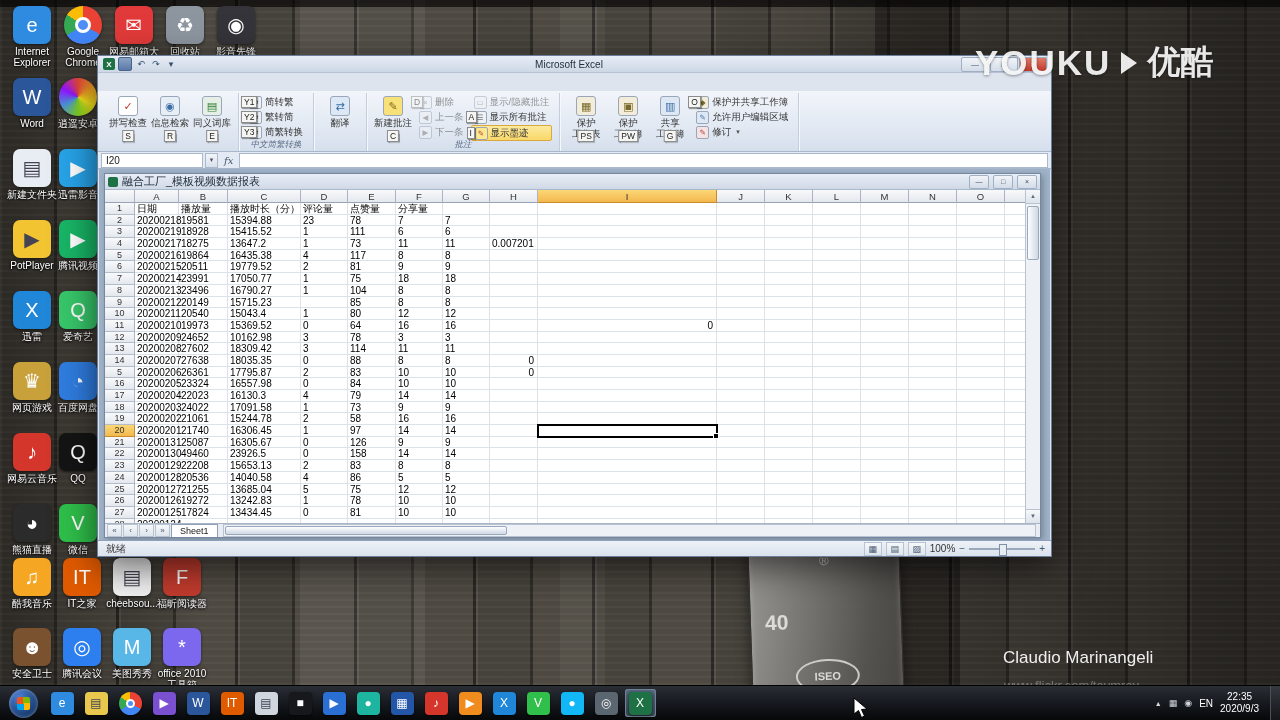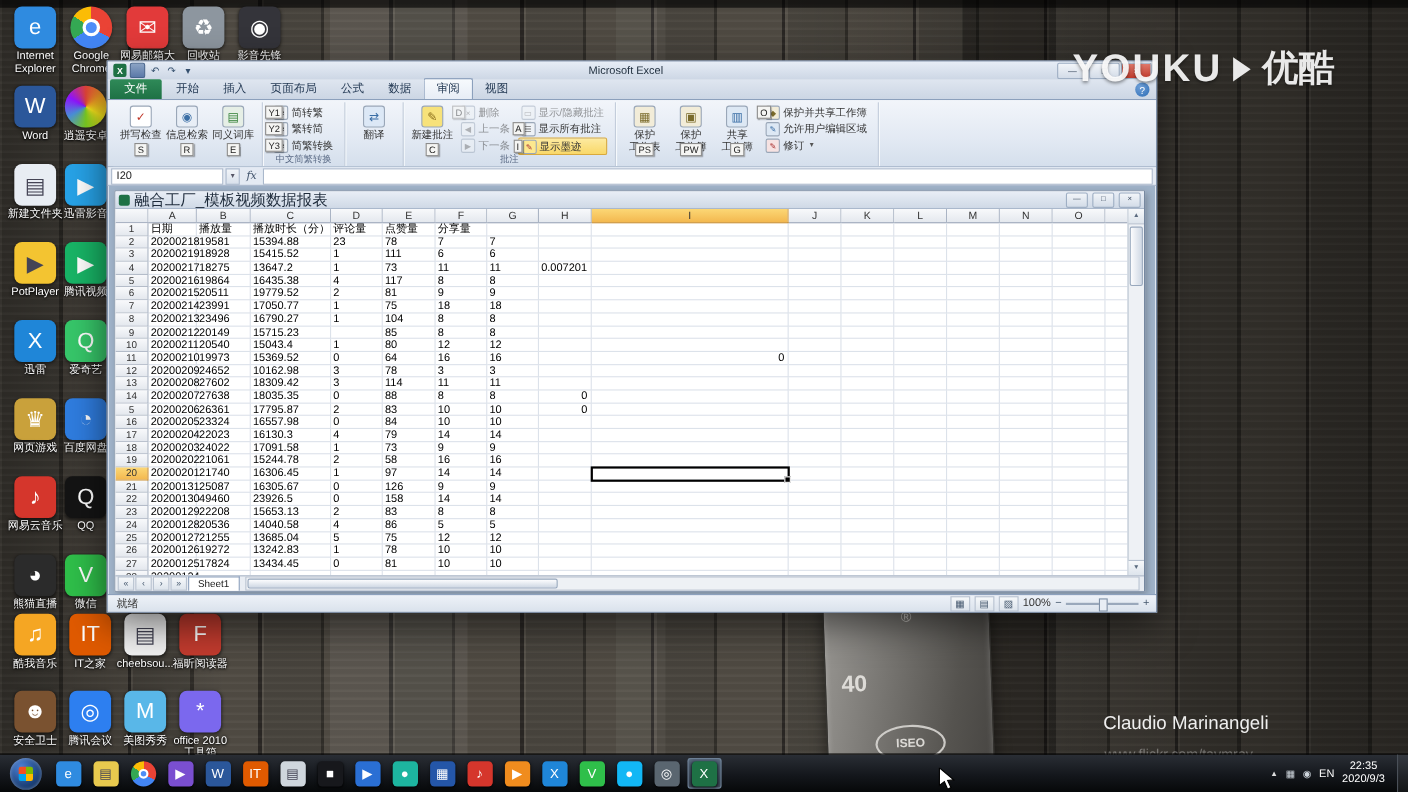--- a/index.html
+++ b/index.html
@@ -69,21 +69,21 @@
     display:flex;align-items:flex-end;padding-left:2px;box-sizing:border-box;border-bottom:1px solid #8ca0bc;}
   .xtab{padding:2px 11px;font-size:10.5px;color:#1f3550;}
   .xtab.file{background:linear-gradient(#2f8a58,#1e7145);color:#fff;margin-right:2px;border-radius:2px 2px 0 0;padding:2px 13px;}
   .xtab.active{background:linear-gradient(#f7fafd,#e7edf6);border:1px solid #8ca0bc;border-bottom:none;border-radius:2px 2px 0 0;}
   .help{margin-left:auto;margin-right:6px;margin-bottom:2px;width:13px;height:13px;border-radius:50%;
     background:radial-gradient(circle at 35% 30%,#6fa0d8,#2e6db5);color:#fff;font-size:9px;display:grid;place-items:center;}
 
   .xl-ribbon{position:absolute;left:0;top:35px;width:100%;height:61px;box-sizing:border-box;
     background:linear-gradient(#f2f5fa,#e2e9f3 60%,#d5dfec);border-bottom:1px solid #aab8cc;display:flex;padding:2px 2px 0 4px;}
   .rgroup{position:relative;display:flex;align-items:flex-start;padding:1px 5px 11px 5px;border-right:1px solid #c3cddb;box-shadow:1px 0 0 #f6f9fc;}
-  .glabel{position:absolute;bottom:0;left:0;right:0;text-align:center;font-size:8.5px;color:#5a6a85;}
+  .glabel{position:absolute;bottom:0;left:0;right:0;text-align:center;font-size:8.5px;color:#5a6a85;font-style:italic;}
   .bigbtn{position:relative;width:42px;min-height:44px;text-align:center;border-radius:3px;padding-top:1px;}
   .blabel{font-size:9.5px;line-height:10.5px;white-space:pre-line;color:#333;}
   .bicon{width:18px;height:18px;margin:1px auto 2px;border-radius:3px;border:1px solid #9aa7b8;display:grid;place-items:center;font-size:11px;}
   .rstack{display:flex;flex-direction:column;justify-content:flex-start;gap:1px;margin:1px 2px;}
   .smallbtn{position:relative;display:flex;align-items:center;gap:3px;height:14px;padding:0 3px;border-radius:2px;font-size:9.5px;color:#333;white-space:nowrap;}
   .smallbtn .sicon{width:11px;height:11px;border:1px solid #9aa7b8;border-radius:2px;display:grid;place-items:center;font-size:7.5px;flex:none;}
   .smallbtn.disabled{opacity:.5;}
   .smallbtn.hl{background:linear-gradient(#fdeaa0,#f9d869);border:1px solid #d9a93d;}
   .drop{font-size:7px;color:#555;margin-left:2px;}
   .keytip{position:absolute;background:#f5f5f3;border:1px solid #8c8c8c;box-shadow:1px 1px 1px rgba(0,0,0,.35);
@@ -97,21 +97,21 @@
   .nb-drop{width:11px;height:13px;background:linear-gradient(#f2f5f9,#d9e1ec);border:1px solid #aab8cc;font-size:7px;
     display:grid;place-items:center;color:#556;}
   .fx{font-size:10px;font-style:italic;font-family:"DejaVu Serif","Liberation Serif",serif;color:#44566e;padding:0 4px;}
   .fbar{flex:1;height:13px;background:#fff;border:1px solid #aab8cc;}
 
   .xl-work{position:absolute;left:1px;top:113px;width:951px;height:371px;background:#9fb2c8;}
   .wb{position:absolute;left:5px;top:4px;width:935px;height:363px;background:#fff;border:1px solid #7688a0;box-shadow:2px 2px 6px rgba(0,0,0,.25);}
   .wb-tb{position:absolute;left:0;top:0;width:100%;height:16px;background:linear-gradient(#e9eef6,#cfd9e6);
     border-bottom:1px solid #aab8cc;display:flex;align-items:center;box-sizing:border-box;padding:0 3px;gap:4px;}
   .wb-ic{width:10px;height:10px;background:#1e7145;border-radius:2px;flex:none;}
-  .wb-title{font-size:14px;color:#1d2a3a;flex:1;}
+  .wb-title{font-size:11px;color:#1d2a3a;flex:1;}
   .wbc{width:18px;height:12px;background:linear-gradient(#f2f5f9,#d3dce8);border:1px solid #9fafc4;border-radius:2px;
     font-size:7px;display:grid;place-items:center;color:#3a4a5e;}
 
   .wb-grid{position:absolute;left:0;top:16px;width:920px;height:333px;background:#fff;overflow:hidden;}
   .grow{display:flex;height:11.7px;line-height:11.7px;}
   .ghrow{display:flex;height:13px;line-height:13px;}
   .gh{flex:none;box-sizing:border-box;background:linear-gradient(#f8f9fb,#e4e8ee);border-right:1px solid #aab4c4;
     border-bottom:1px solid #98a4b6;font-size:9.5px;color:#333;text-align:center;}
   .gh.selh,.grh.selh{background:linear-gradient(#fcd775,#f3b84f);border-bottom:1px solid #c98c2b;border-right:1px solid #c98c2b;}
   .grh{flex:none;width:30px;box-sizing:border-box;background:linear-gradient(#f8f9fb,#e4e8ee);border-right:1px solid #aab4c4;
@@ -316,31 +316,20 @@
         <span class="q caret">▾</span>
       </div>
       <div class="xl-title">Microsoft Excel</div>
       <div class="wctrls">
         <span class="wc">—</span>
         <span class="wc">□</span>
         <span class="wc close">×</span>
       </div>
     </div>
 
-    <div class="xl-tabs" id="xl-tabs">
-        <div class="xtab file">文件</div>
-        <div class="xtab">开始</div>
-        <div class="xtab">插入</div>
-        <div class="xtab">页面布局</div>
-        <div class="xtab">公式</div>
-        <div class="xtab">数据</div>
-        <div class="xtab active">审阅</div>
-        <div class="xtab">视图</div>
-        <div class="help">?</div>
-      </div>
     <div class="xl-ribbon" id="xl-ribbon">
         <div class="rgroup">
           <div class="bigbtn">
             <div class="bicon" style="color: rgb(192, 57, 43); background: rgb(255, 255, 255);">✓</div>
             <div class="blabel">拼写检查</div>
             <div class="keytip kt-big">S</div>
           </div>
           <div class="bigbtn">
             <div class="bicon" style="color: rgb(58, 110, 165); background: rgb(232, 238, 246);">◉</div>
             <div class="blabel">信息检索</div>

